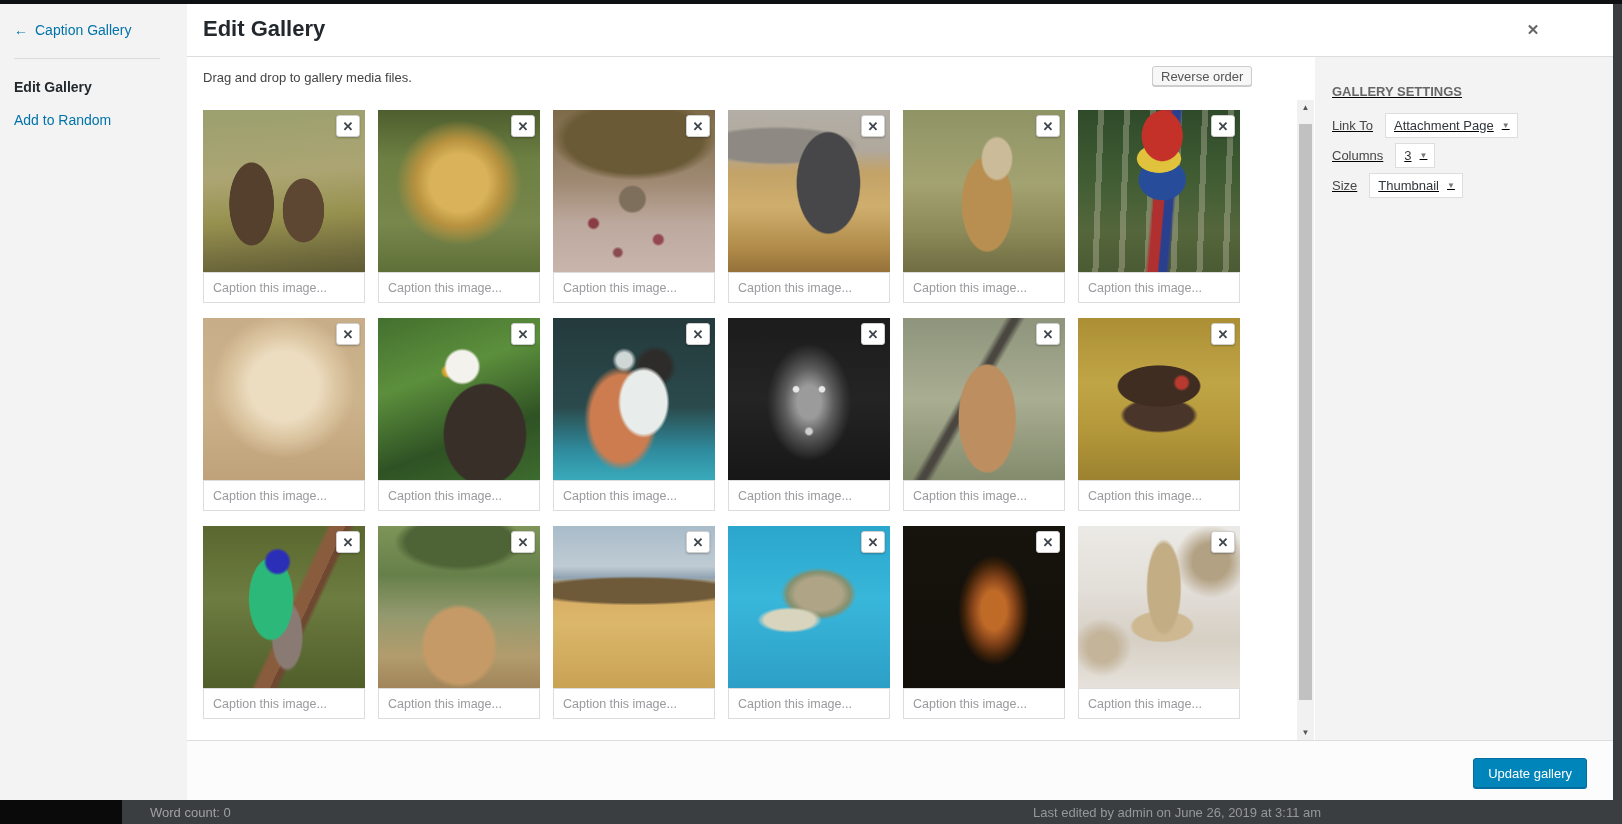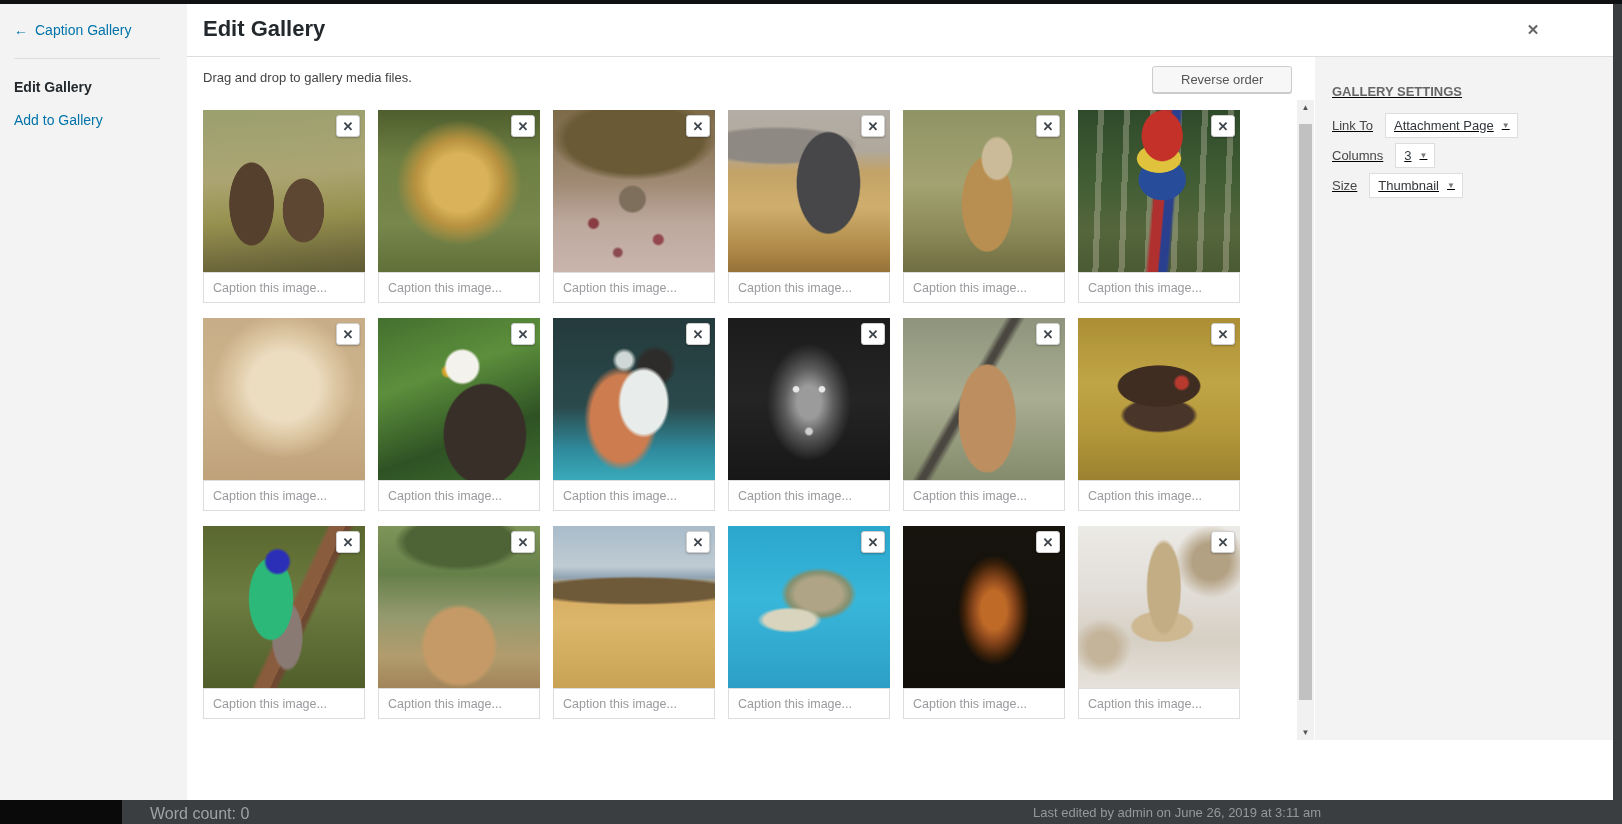--- a/index.html
+++ b/index.html
@@ -10,42 +10,42 @@
   }
   *{margin:0;padding:0;box-sizing:border-box;}
   body{font-family:"Liberation Sans", sans-serif;background:#222;}
   .screen{position:relative;width:1622px;height:824px;background:#fff;overflow:hidden;}
 
   
   .strip-top{position:absolute;left:0;top:0;width:1622px;height:4px;background:#0e1012;}
   .strip-right{position:absolute;left:1613px;top:4px;width:9px;height:796px;background:#393d40;}
   .strip-bottom{position:absolute;left:0;top:800px;width:1622px;height:24px;background:#3b3e41;overflow:hidden;}
   .admin-remnant{position:absolute;left:0;top:0;width:122px;height:24px;background:#0a0a0a;}
-  .word-count{position:absolute;left:150px;top:5px;font-size:16px;color:#9fa1a3;}
+  .word-count{position:absolute;left:150px;top:5px;font-size:13px;color:#9fa1a3;}
   .last-edited{position:absolute;left:1033px;top:5px;font-size:13px;color:#95989b;}
 
   
   .modal{position:absolute;left:0;top:4px;width:1613px;height:796px;background:#fff;}
 
   
   .menu{position:absolute;left:0;top:0;width:187px;height:796px;background:var(--panel);}
   .cancel-link{position:absolute;left:14px;top:18px;font-size:14px;color:var(--link);cursor:pointer;display:flex;gap:7px;align-items:center;}
   .menu-divider{position:absolute;left:14px;top:54px;width:146px;border-top:1px solid #dcdcde;}
   .menu-item{position:absolute;left:14px;font-size:14px;cursor:pointer;}
   .menu-item.active{top:75px;font-weight:bold;color:#23282d;}
   .menu-item.link{top:108px;color:var(--link);}
 
   
   .frame-header{position:absolute;left:187px;top:0;width:1426px;height:53px;background:#fff;border-bottom:1px solid var(--border);}
   .frame-title{position:absolute;left:16px;top:12px;font-size:22px;font-weight:bold;color:#23282d;}
   .close-btn{position:absolute;right:64px;top:10px;width:32px;height:32px;border:0;background:transparent;color:#666;font-size:15px;font-weight:bold;cursor:pointer;line-height:32px;text-align:center;}
 
   
   .instructions{position:absolute;left:203px;top:66px;font-size:13px;color:#444;}
-  .reverse-btn{position:absolute;left:1152px;top:62px;height:27px;padding:0 28px;background:#f7f7f7;border:1px solid #ccc;border-radius:3px;box-shadow:0 1px 0 #ccc;color:#555;font-size:13px;cursor:pointer;}
+  .reverse-btn{position:absolute;left:1152px;top:62px;height:20px;padding:0 8px;background:#f7f7f7;border:1px solid #ccc;border-radius:3px;box-shadow:0 1px 0 #ccc;color:#555;font-size:13px;cursor:pointer;}
 
   .grid{position:absolute;left:203px;top:106px;display:grid;grid-template-columns:repeat(6,162px);column-gap:13px;row-gap:15px;}
   .tile{position:relative;width:162px;cursor:move;}
   .thumb{width:162px;height:162px;background-color:#9aa06e;}
   .remove{position:absolute;top:5px;right:5px;width:24px;height:22px;background:#fff;border:1px solid #cfcfcf;border-radius:3px;box-shadow:0 1px 2px rgba(0,0,0,.25);color:#3c434a;font-size:13px;font-weight:bold;line-height:19px;text-align:center;cursor:pointer;padding:0;}
   .caption{display:block;width:162px;height:31px;border:1px solid var(--border);background:#fff;padding:0 9px;font-size:12.5px;color:#555;font-family:"Liberation Sans",sans-serif;}
   .caption::placeholder{color:#9a9a9f;}
 
   
   .sb{position:absolute;left:1297px;top:96px;width:17px;height:640px;background:#f1f1f1;}
@@ -163,21 +163,21 @@
 
   <div class="modal">
 
     <div class="menu">
       <a class="cancel-link">
         <span>←</span>
         <span>Caption Gallery</span>
       </a>
       <div class="menu-divider"></div>
       <div class="menu-item active">Edit Gallery</div>
-      <div class="menu-item link">Add to Gallery</div>
+      <div class="menu-item link">Add to Random</div>
     </div>
 
     <div class="frame-header">
       <h1 class="frame-title">Edit Gallery</h1>
     </div>
     <button class="close-btn">
       <span>✕</span>
     </button>
 
     <div class="instructions">Drag and drop to gallery media files.</div>
@@ -361,20 +361,23 @@
 
       <div class="setting-row">
         <span class="setting-label">Size</span>
         <span class="select">
           <span>Thumbnail</span>
           <span class="chev">▼</span>
         </span>
       </div>
     </div>
 
+    <div class="toolbar">
+      <button class="update-btn">Update gallery</button>
+    </div>
   </div>
 
   <div class="strip-bottom">
     <div class="admin-remnant"></div>
     <div class="word-count">Word count: 0</div>
     <div class="last-edited">Last edited by admin on June 26, 2019 at 3:11 am</div>
   </div>
 
 </div>
 

